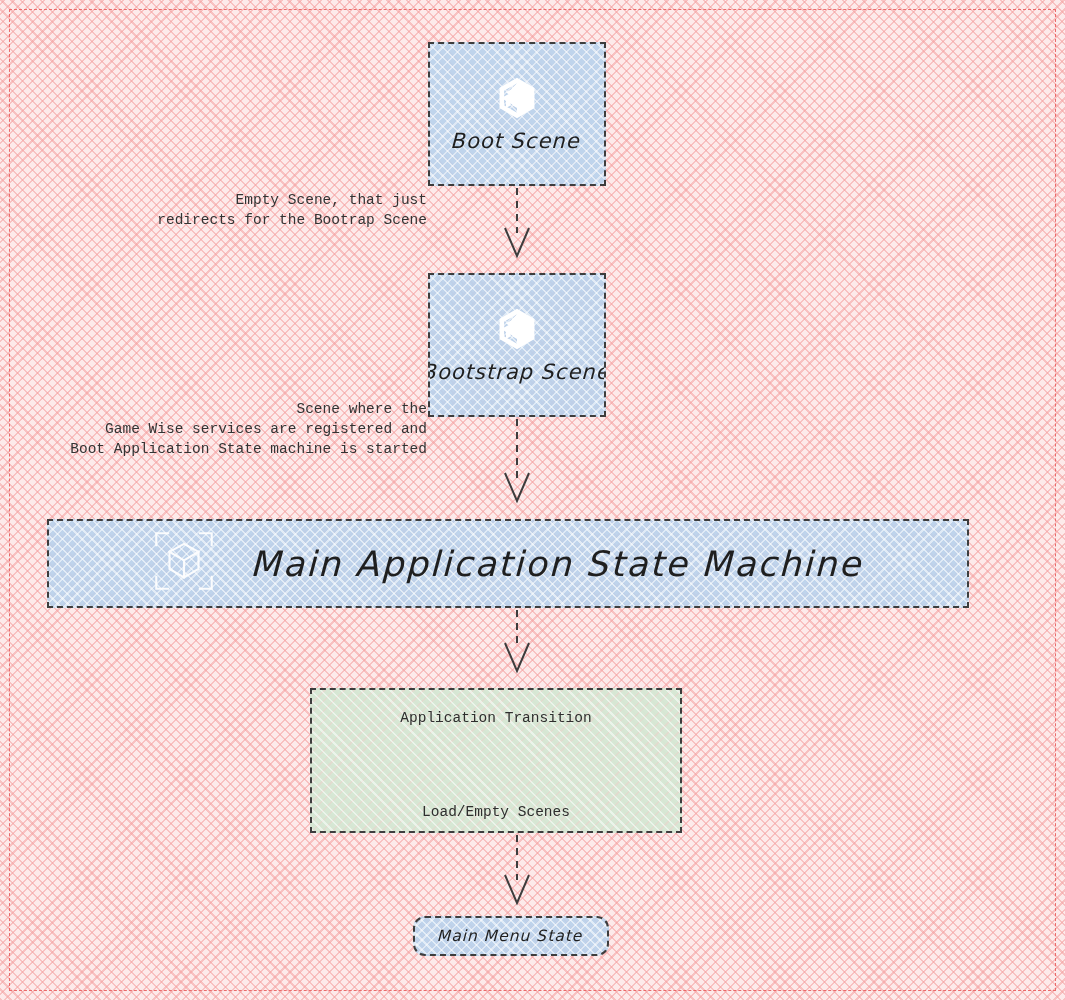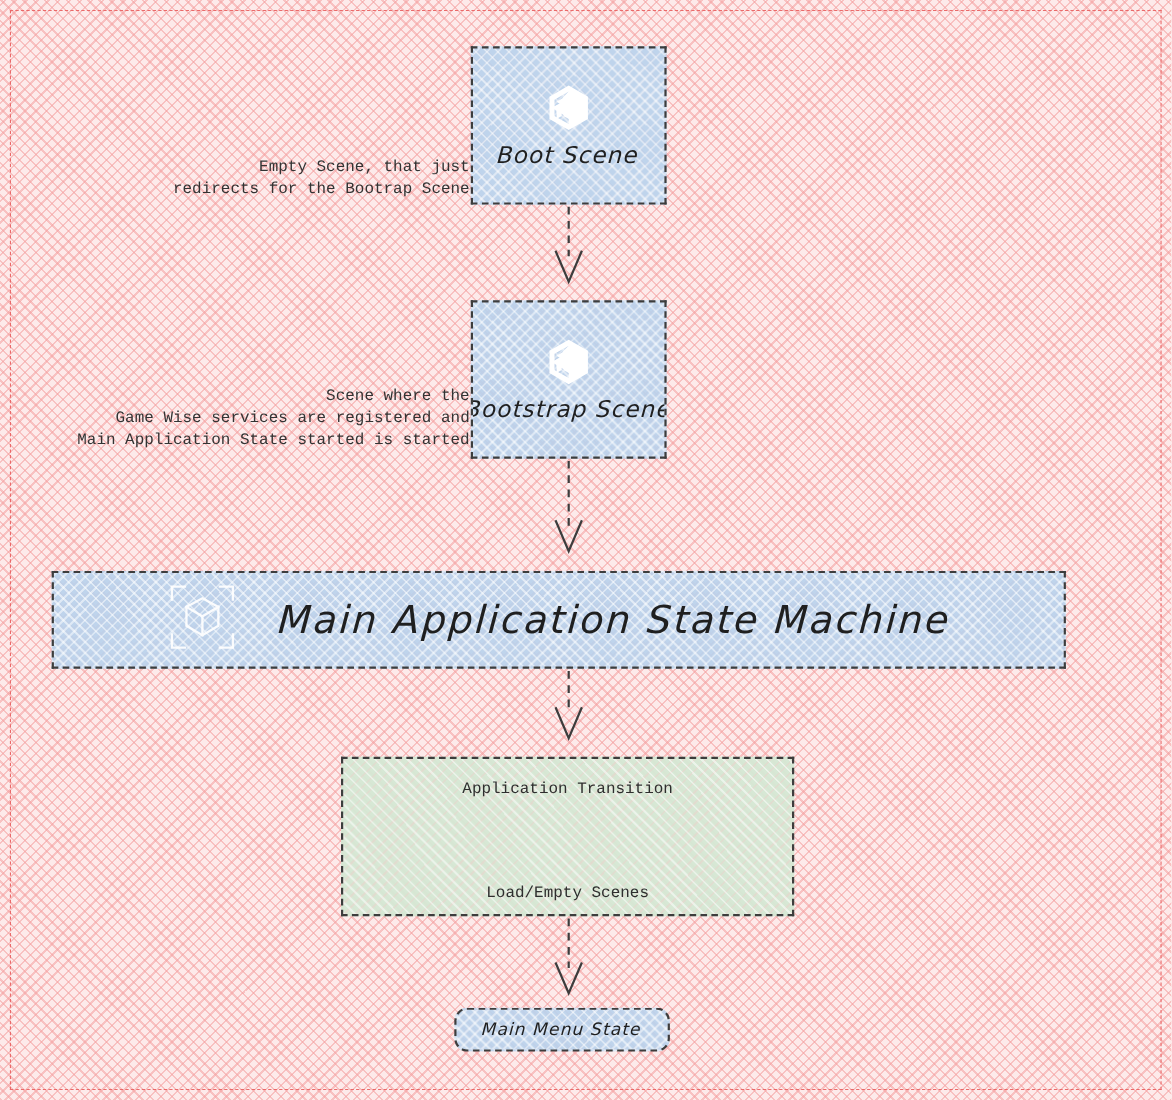--- a/index.html
+++ b/index.html
@@ -120,21 +120,21 @@
     flex-direction: row;
     justify-content: center;
   }
   #state-machine .hand {
     font-size: 35px;
     letter-spacing: 2px;
     margin-left: 36px;
   }
 
   #app-transition {
-    left: 310px; top: 688px; width: 412px; height: 145px;
+    left: 310px; top: 688px; width: 372px; height: 145px;
     justify-content: space-between;
     padding-top: 18px;
   }
   #app-transition .title { font-size: 14.5px; text-align: center; }
   #app-transition .lines { font-size: 14.5px; text-align: center; margin-top: 34px; }
 
   #main-menu-state {
     left: 413px; top: 916px; width: 196px; height: 40px;
     border-radius: 12px;
   }
@@ -143,20 +143,21 @@
   
   .unity-logo { display: block; }
   #state-machine .prefab-icon { opacity: 0.92; }
 
   
   .annotation {
     position: absolute;
     font-size: 14.5px;
     text-align: right;
     color: #333;
+    margin-top: 48px;
   }
   #note-boot { right: 638px; top: 142px; }
   #note-bootstrap { right: 638px; top: 351px; }
 
   
   .connector { position: absolute; pointer-events: none; }
 </style>
 </head>
 <body>
 
@@ -210,21 +211,21 @@
                                  M50 18 L78 34 L62 43 L50 36 Z
                                  M22 53 L22 66 L50 82 L50 70 L34 61 Z
                                  M78 53 L78 66 L50 82 L50 70 L66 61 Z"></path>
       </svg>
     </span>
     <span class="hand">Bootstrap Scene</span>
   </div>
 
   <div class="annotation mono" id="note-bootstrap">Scene where the
 Game Wise services are registered and
-Main Application State started is started</div>
+Boot Application State machine is started</div>
 
   <div class="node blue" id="state-machine">
     <span class="prefab-icon">
       <svg width="66" height="66" viewBox="0 0 100 100" aria-hidden="true">
         <g stroke="#ffffff" stroke-width="3.2" fill="none" stroke-linecap="square">
           <polyline points="8,26 8,8 26,8"></polyline>
           <polyline points="74,8 92,8 92,26"></polyline>
           <polyline points="92,74 92,92 74,92"></polyline>
           <polyline points="26,92 8,92 8,74"></polyline>
           <path d="M50 24 L72 36 L72 62 L50 75 L28 62 L28 36 Z"></path>

